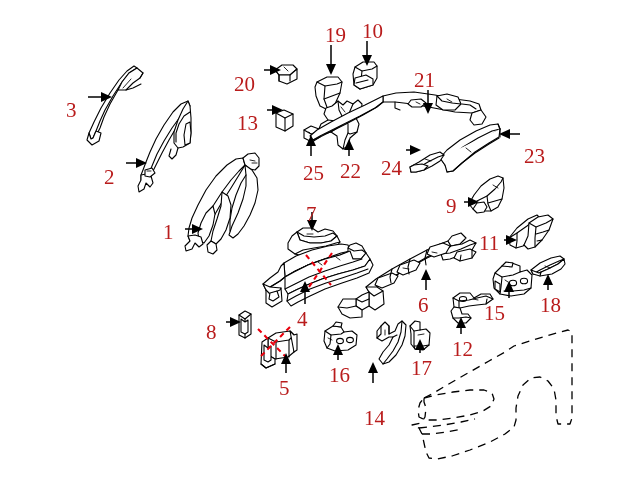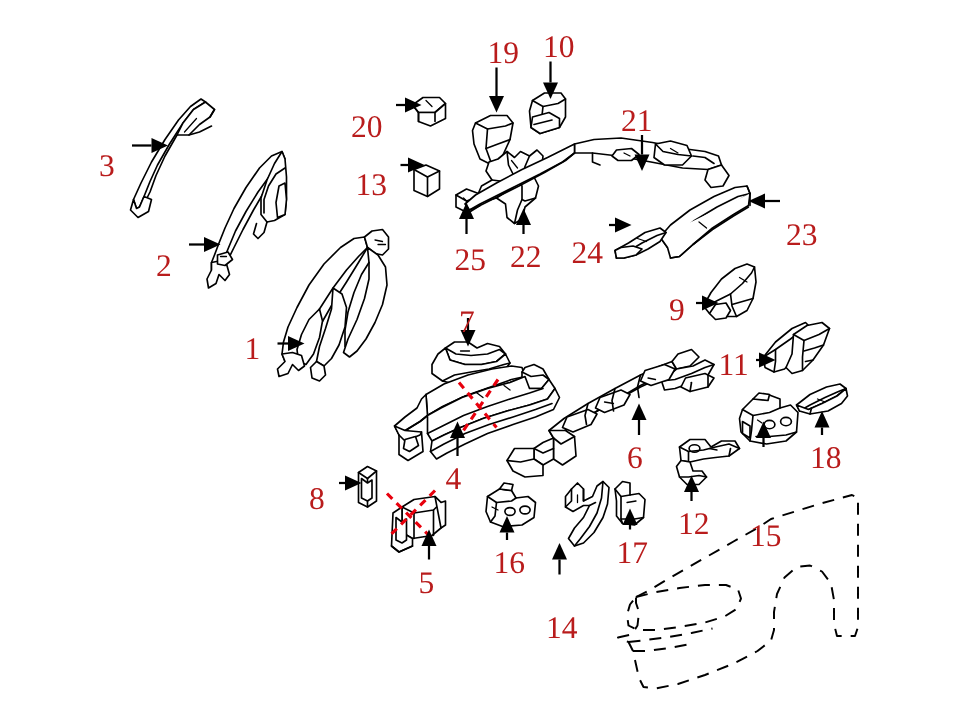--- a/index.html
+++ b/index.html
@@ -522,16 +522,16 @@
   <div class="callout-label" style="left:306px; top:204px;">7</div>
   <div class="callout-label" style="left:479px; top:233px;">11</div>
   <div class="callout-label" style="left:297px; top:309px;">4</div>
   <div class="callout-label" style="left:418px; top:295px;">6</div>
   <div class="callout-label" style="left:206px; top:322px;">8</div>
   <div class="callout-label" style="left:279px; top:378px;">5</div>
   <div class="callout-label" style="left:329px; top:365px;text-align:center;">16</div>
   <div class="callout-label" style="left:364px; top:408px;font-family:Liberation Serif, serif;">14</div>
   <div class="callout-label" style="left:411px; top:358px;">17</div>
   <div class="callout-label" style="left:452px; top:339px;">12</div>
-  <div class="callout-label" style="left:500px; top:303px;margin-top:44px;">15</div>
+  <div class="callout-label" style="left:484px; top:303px;">15</div>
   <div class="callout-label" style="left:540px; top:295px;">18</div>
 
 </div>
 
 </body></html>

